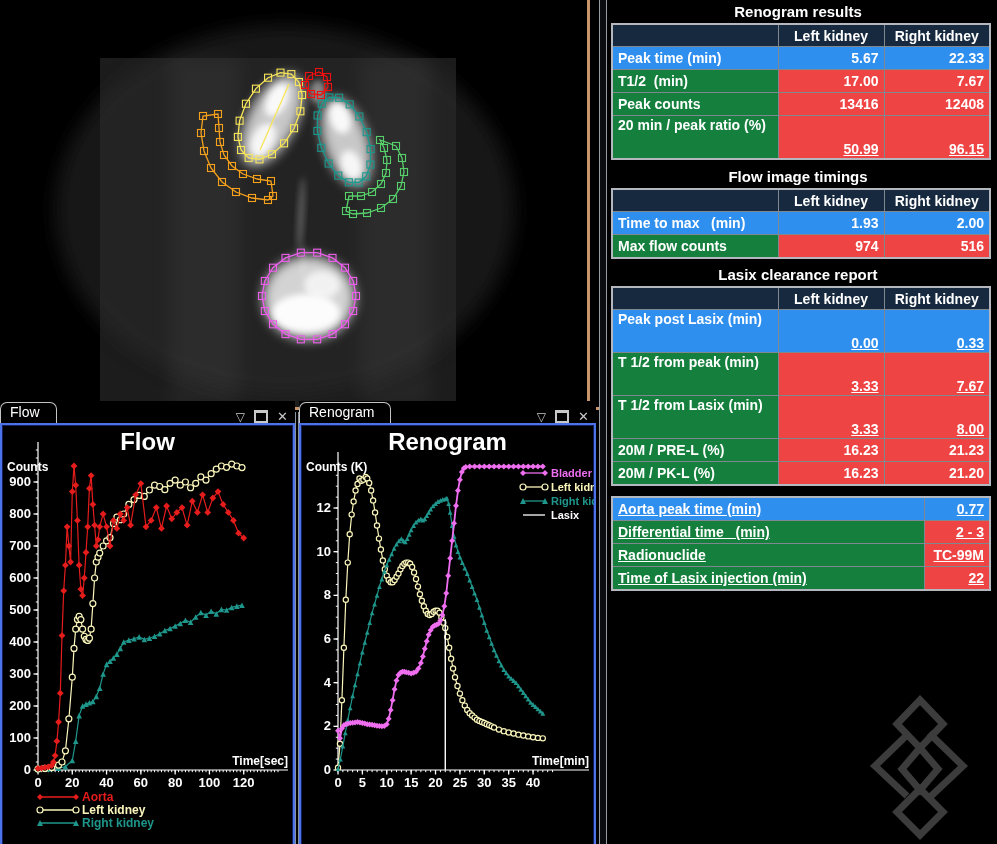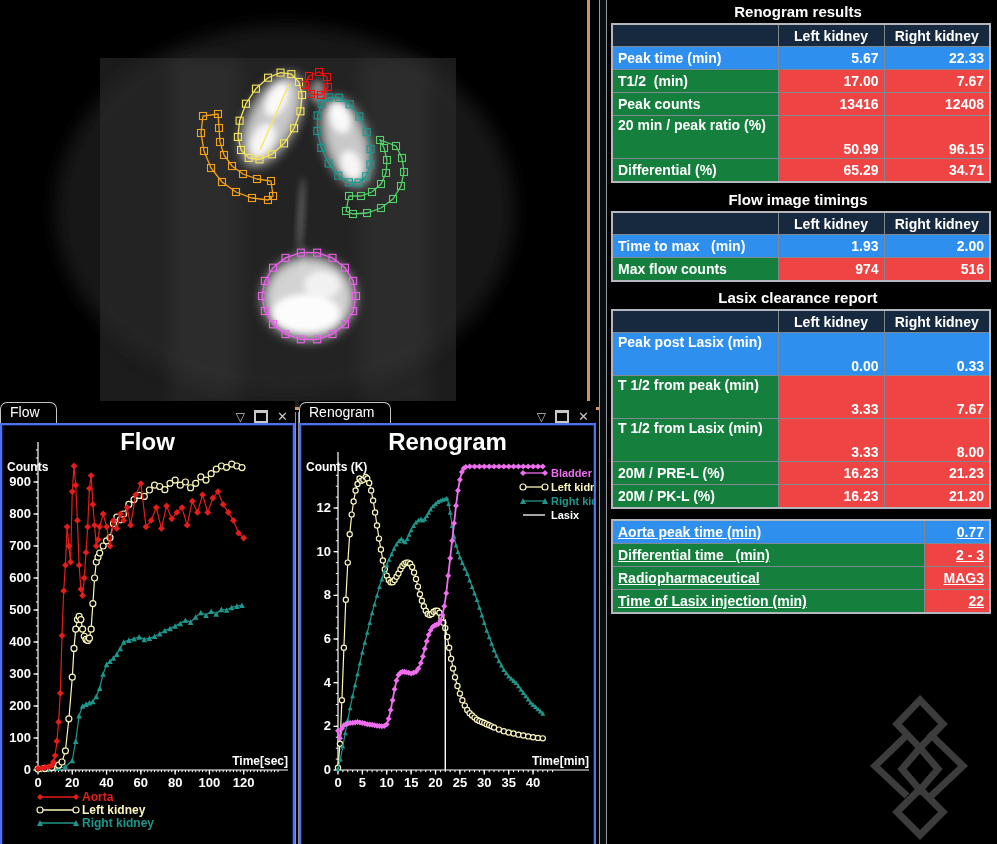--- a/index.html
+++ b/index.html
@@ -37,21 +37,21 @@
   table.res{border-collapse:collapse;width:378px;margin:3px 0 0 4px;table-layout:fixed;
     border:2px solid #b4b8be;}
   table.res th,table.res td{border:1px solid #80888f;font-size:14px;font-weight:bold;color:#fff;
     padding:1px 5px;overflow:hidden;}
   table.res th{background:#16293f;text-align:center;height:19px;}
   td.lbl{background:#15803d;text-align:left;white-space:pre-wrap;}
   td.val{background:#ef4444;text-align:right;}
   tr.row-n td{height:20px;}
   tr.row-t td{height:40px;}
   tr.row-t td.lbl{vertical-align:top;}
-  tr.row-t td.val{vertical-align:bottom;}
+  tr.row-t td.val{vertical-align:bottom;text-decoration:underline;}
   tr.hl td.lbl,tr.hl td.val{background:#2f8fef;}
   table.info{margin-top:10px;text-decoration:underline;}
   .logo-wrap{position:absolute;left:258px;top:693px;width:112px;height:148px;}
 </style>
 </head>
 <body>
 
 <div class="screen">
 
   <div class="image-panel">
@@ -987,25 +987,20 @@
       <tr class="row-n">
         <td class="lbl">Peak counts</td>
         <td class="val">13416</td>
         <td class="val">12408</td>
       </tr>
       <tr class="row-t">
         <td class="lbl">20 min / peak ratio (%)</td>
         <td class="val">50.99</td>
         <td class="val">96.15</td>
       </tr>
-      <tr class="row-n">
-        <td class="lbl">Differential (%)</td>
-        <td class="val">65.29</td>
-        <td class="val">34.71</td>
-      </tr>
     </tbody>
       </table>
 
     <div class="tbl-title" style="margin-top:8px">Flow image timings</div>
     <table class="res">
       <colgroup>
           <col style="width:166px">
           <col style="width:106px">
           <col style="width:106px">
         </colgroup>
@@ -1077,22 +1072,22 @@
       <tbody>
           <tr class="row-n hl">
         <td class="lbl">Aorta peak time (min)</td>
         <td class="val">0.77</td>
       </tr>
       <tr class="row-n">
         <td class="lbl">Differential time   (min)</td>
         <td class="val">2 - 3</td>
       </tr>
       <tr class="row-n">
-        <td class="lbl">Radiopharmaceutical</td>
-        <td class="val">MAG3</td>
+        <td class="lbl">Radionuclide</td>
+        <td class="val">TC-99M</td>
       </tr>
       <tr class="row-n">
         <td class="lbl">Time of Lasix injection (min)</td>
         <td class="val">22</td>
       </tr>
     </tbody>
       </table>
 
     <div class="logo-wrap">
       <svg id="logo" width="112" height="148" viewBox="0 0 112 148">

